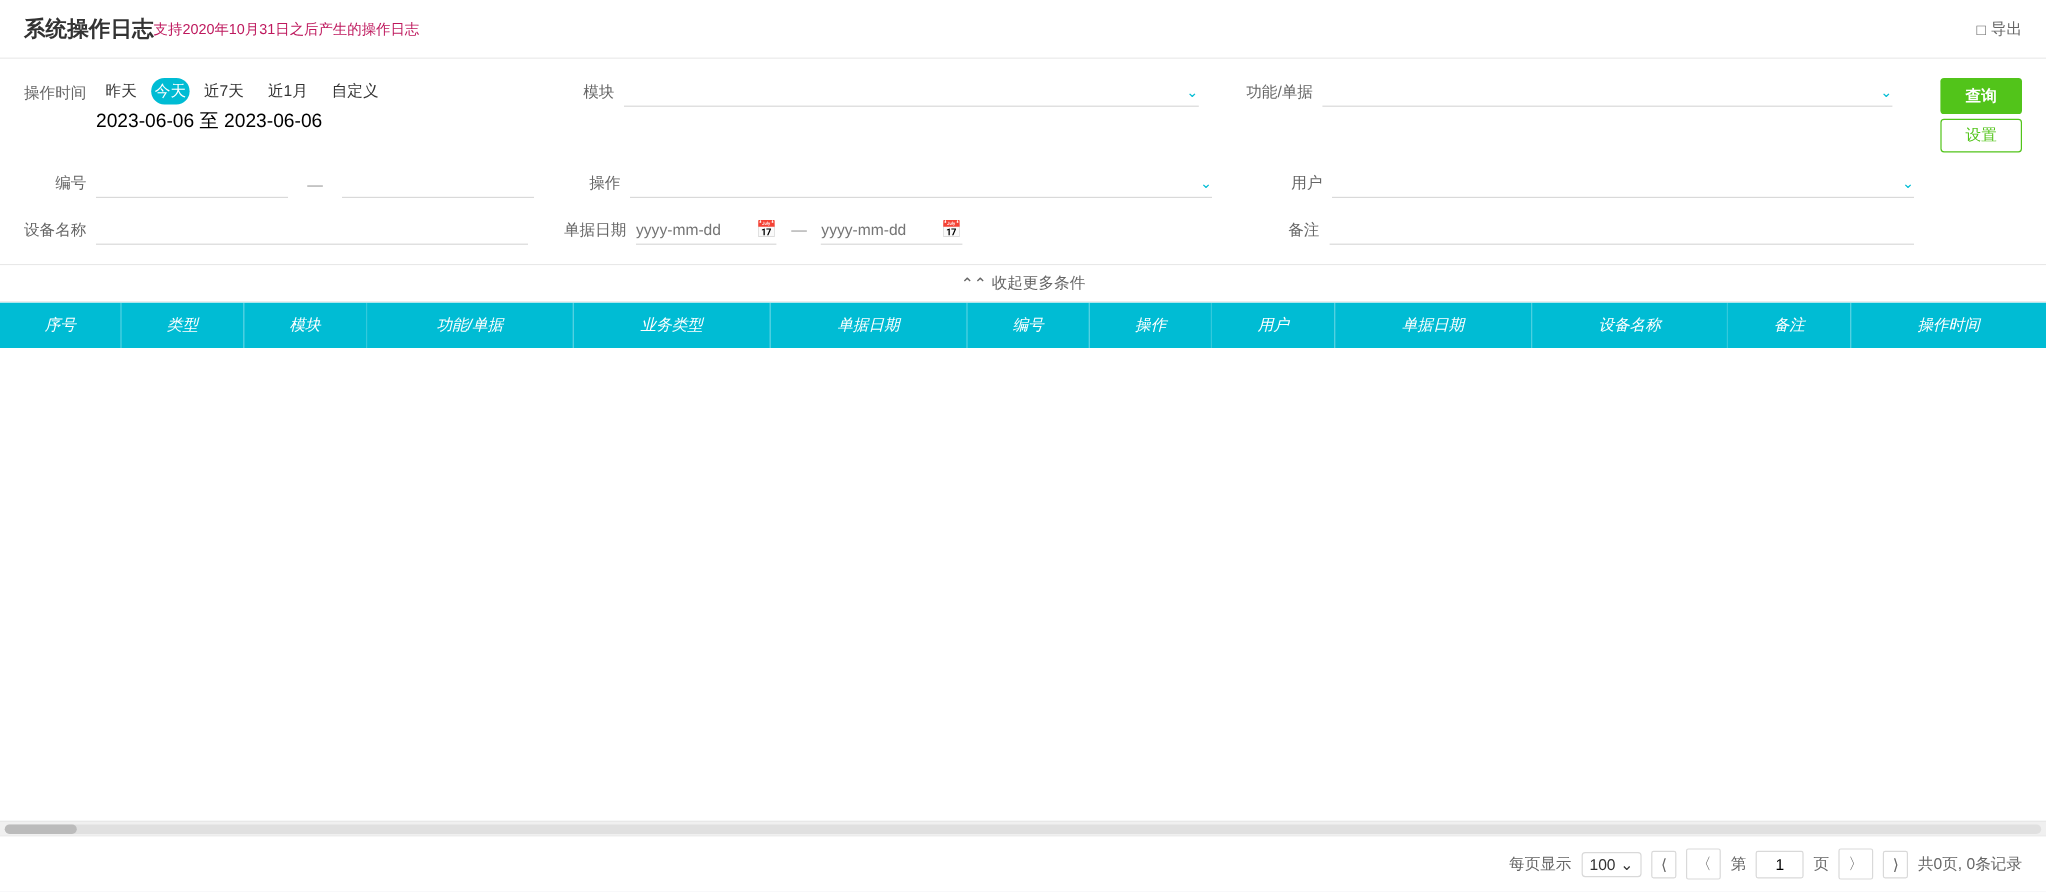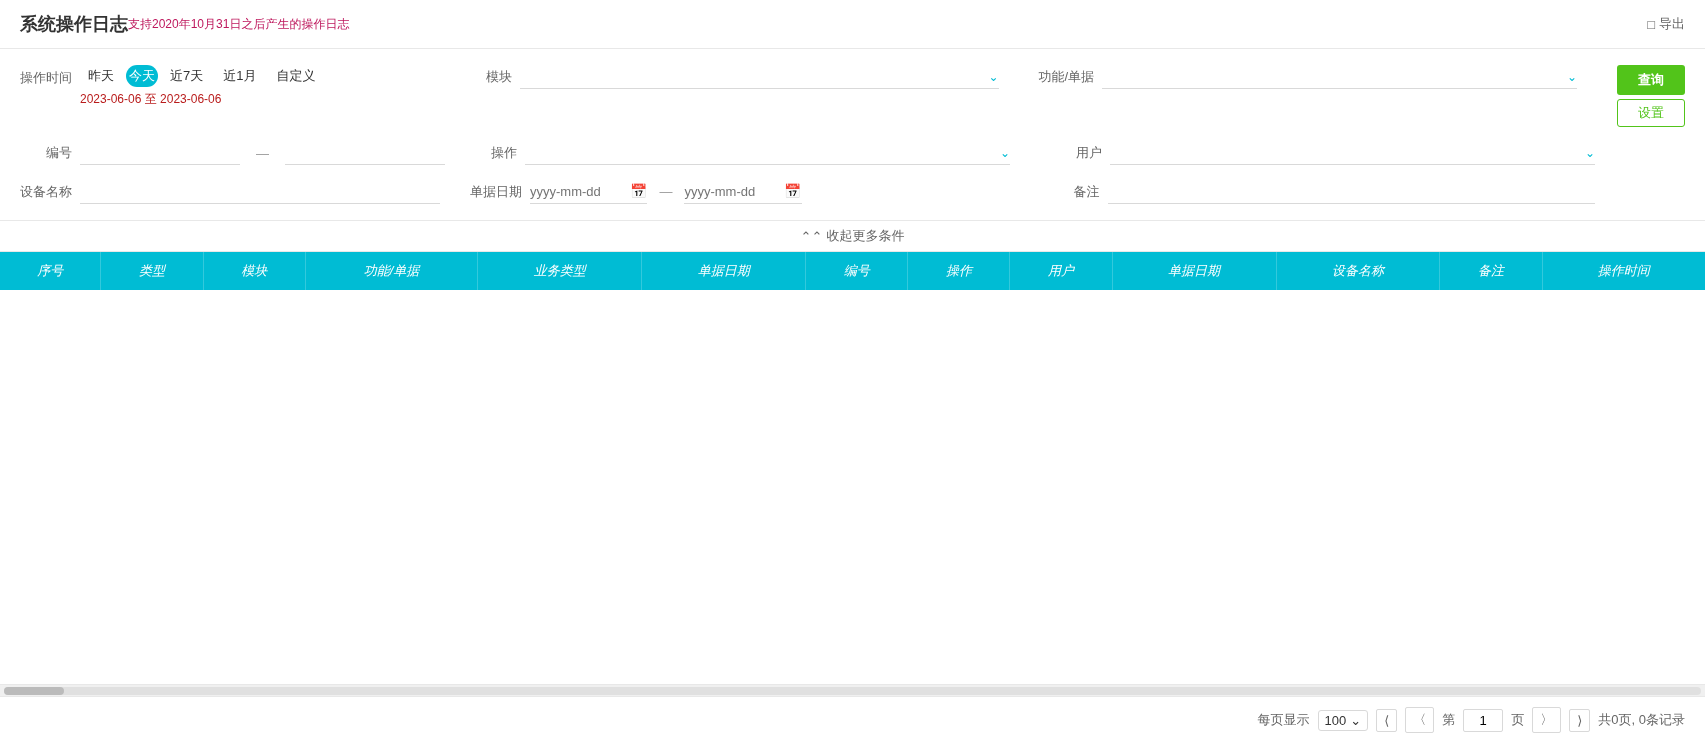--- a/index.html
+++ b/index.html
@@ -20,21 +20,21 @@
     .filter-row:last-child { margin-bottom: 0; }
     .filter-label { color: #666; font-size: 13px; white-space: nowrap; min-width: 60px; text-align: right; padding-right: 8px; }
 
     
     .time-filter-section { display: flex; align-items: flex-start; flex: 1; }
     .time-label { color: #666; font-size: 13px; white-space: nowrap; min-width: 60px; text-align: right; padding-right: 8px; padding-top: 4px; }
     .time-options { display: flex; flex-direction: column; }
     .time-buttons { display: flex; align-items: center; gap: 4px; margin-bottom: 4px; }
     .time-btn { padding: 2px 8px; border-radius: 3px; border: none; background: transparent; cursor: pointer; font-size: 13px; color: #333; }
     .time-btn.active { background: #00bcd4; color: #fff; border-radius: 12px; padding: 2px 3px; }
-    .time-range-text { font-size: 12px; color: #b91c1c; }
+    .time-range-text { font-size: 16px; color: #000000; }
 
     
     .dropdown-filter { display: flex; align-items: center; border-bottom: 1px solid #d9d9d9; min-width: 200px; padding: 4px 0; cursor: pointer; position: relative; }
     .dropdown-filter input { border: none; outline: none; flex: 1; font-size: 13px; color: #333; background: transparent; cursor: pointer; }
     .dropdown-arrow { color: #00bcd4; font-size: 12px; margin-left: 4px; }
 
     
     .input-filter { border-bottom: 1px solid #d9d9d9; min-width: 160px; padding: 4px 0; }
     .input-filter input { border: none; outline: none; width: 100%; font-size: 13px; color: #333; background: transparent; }
 

